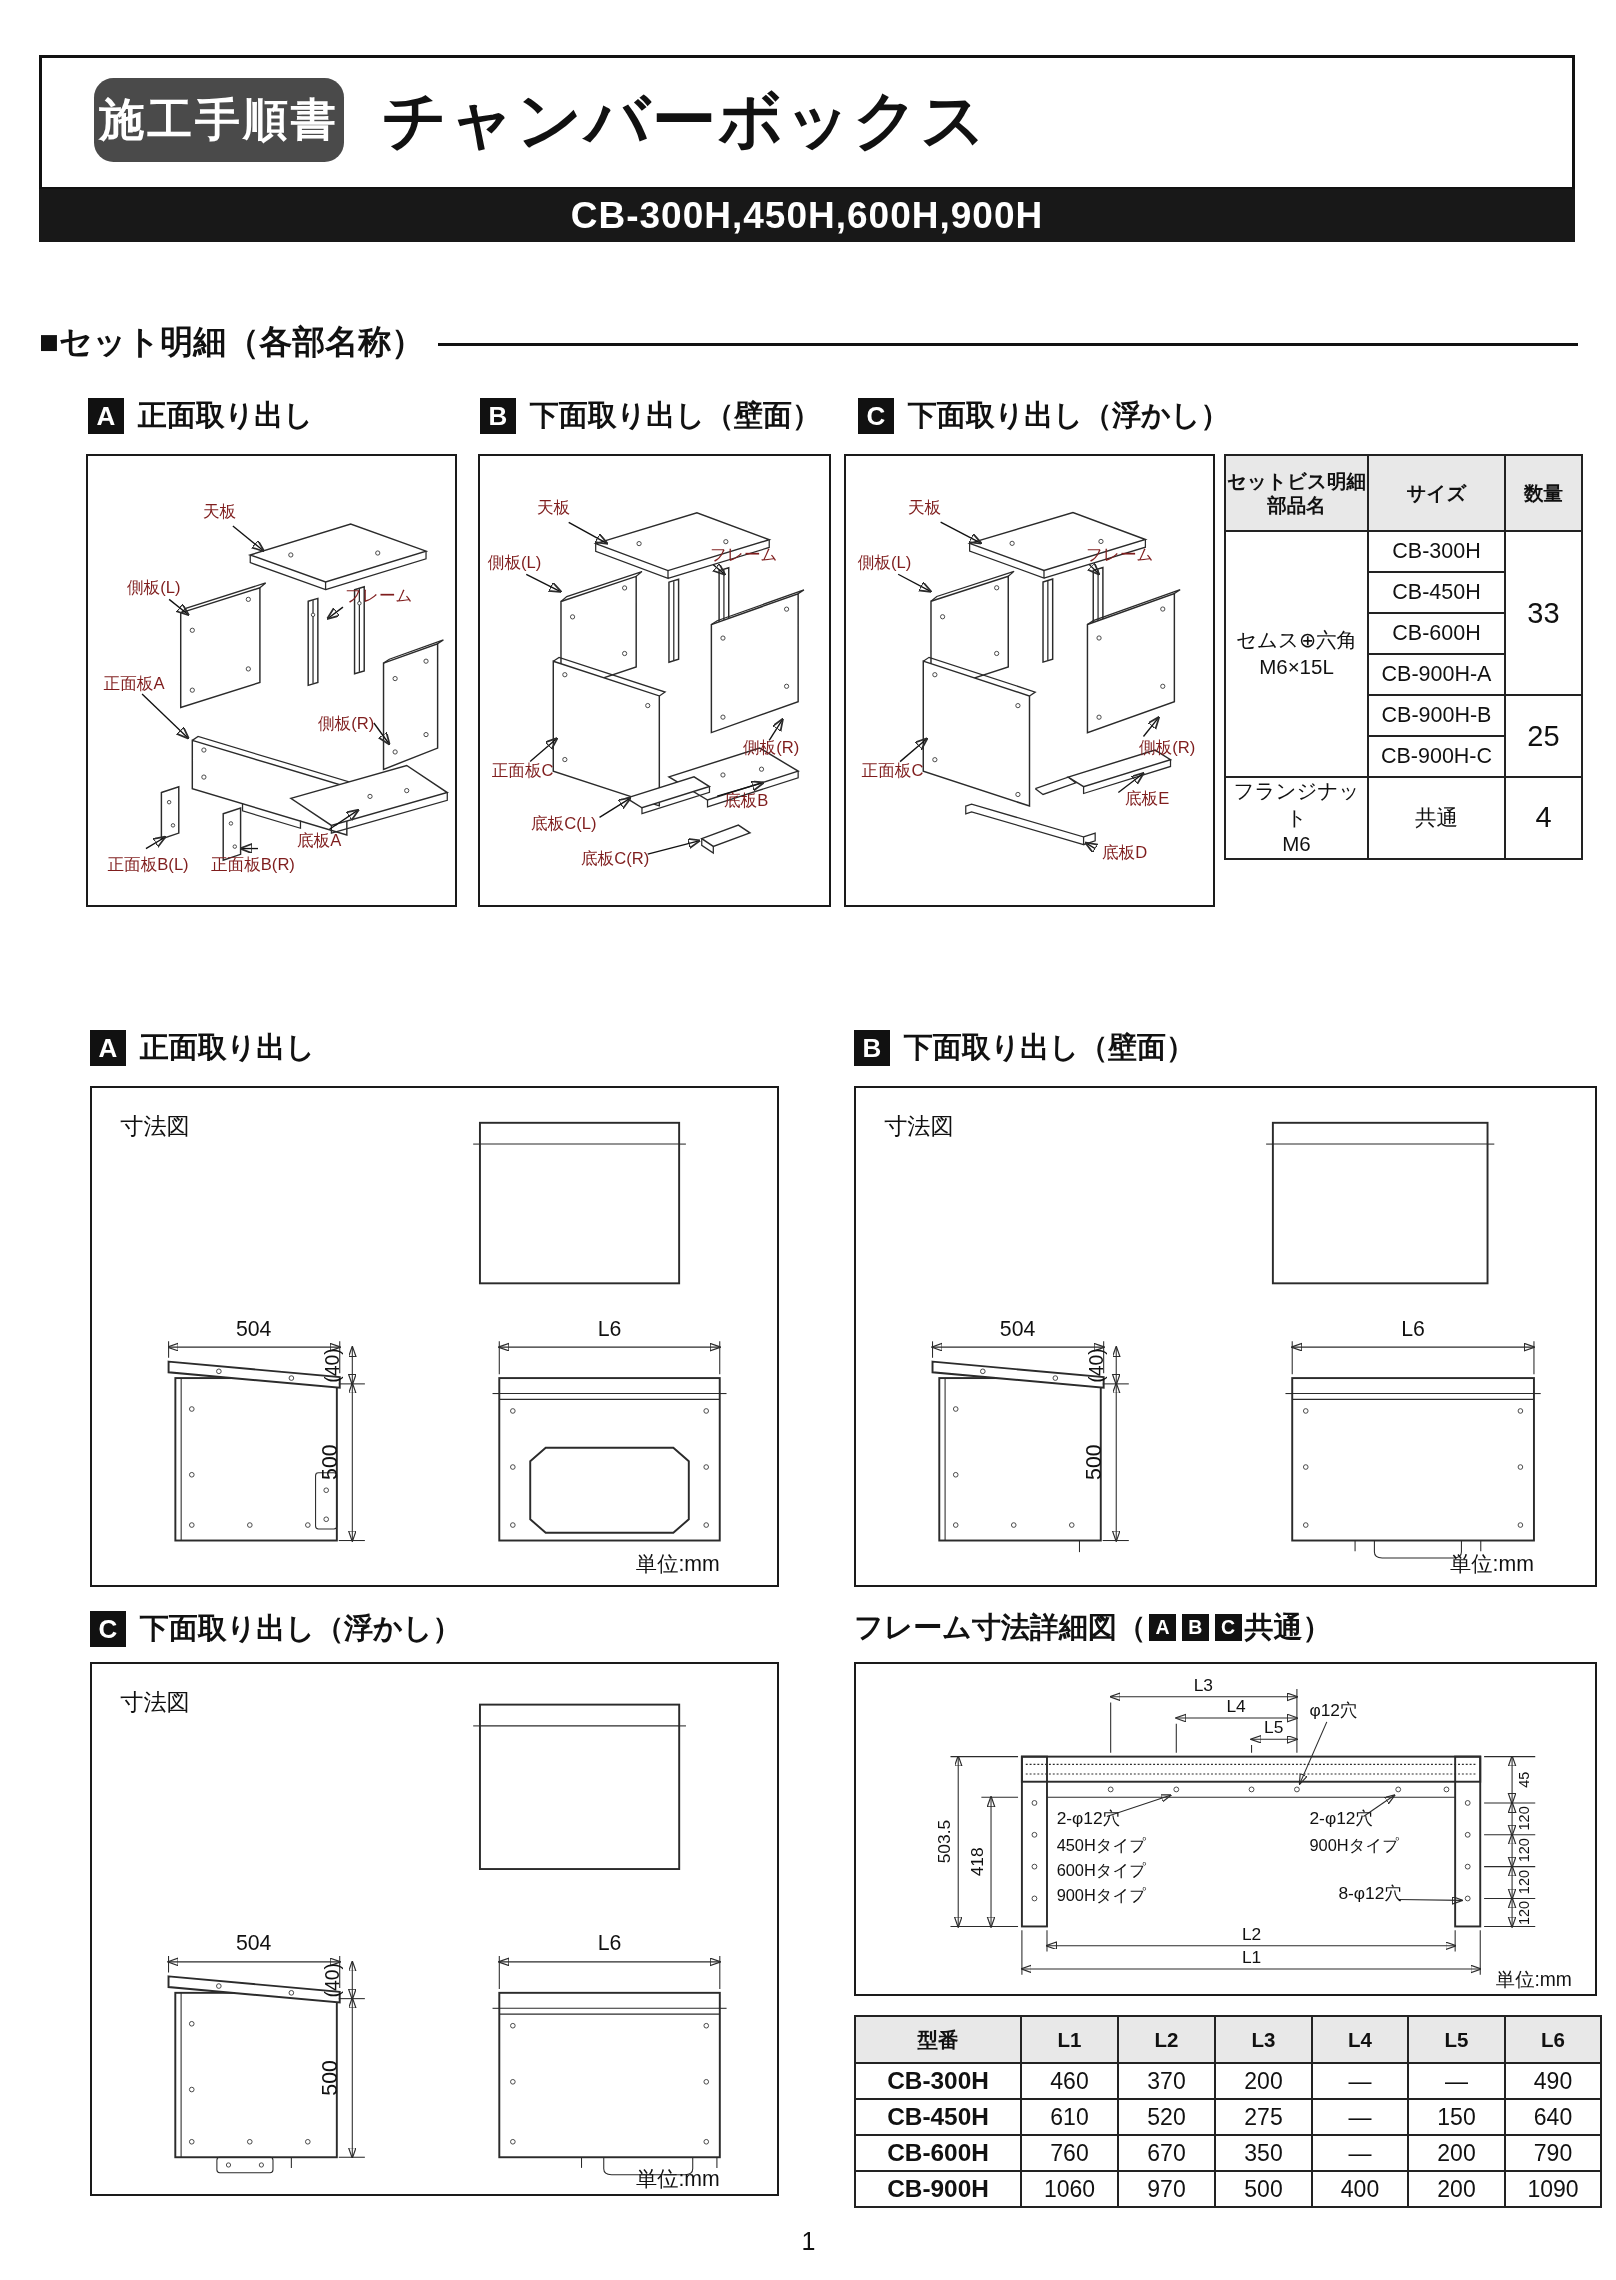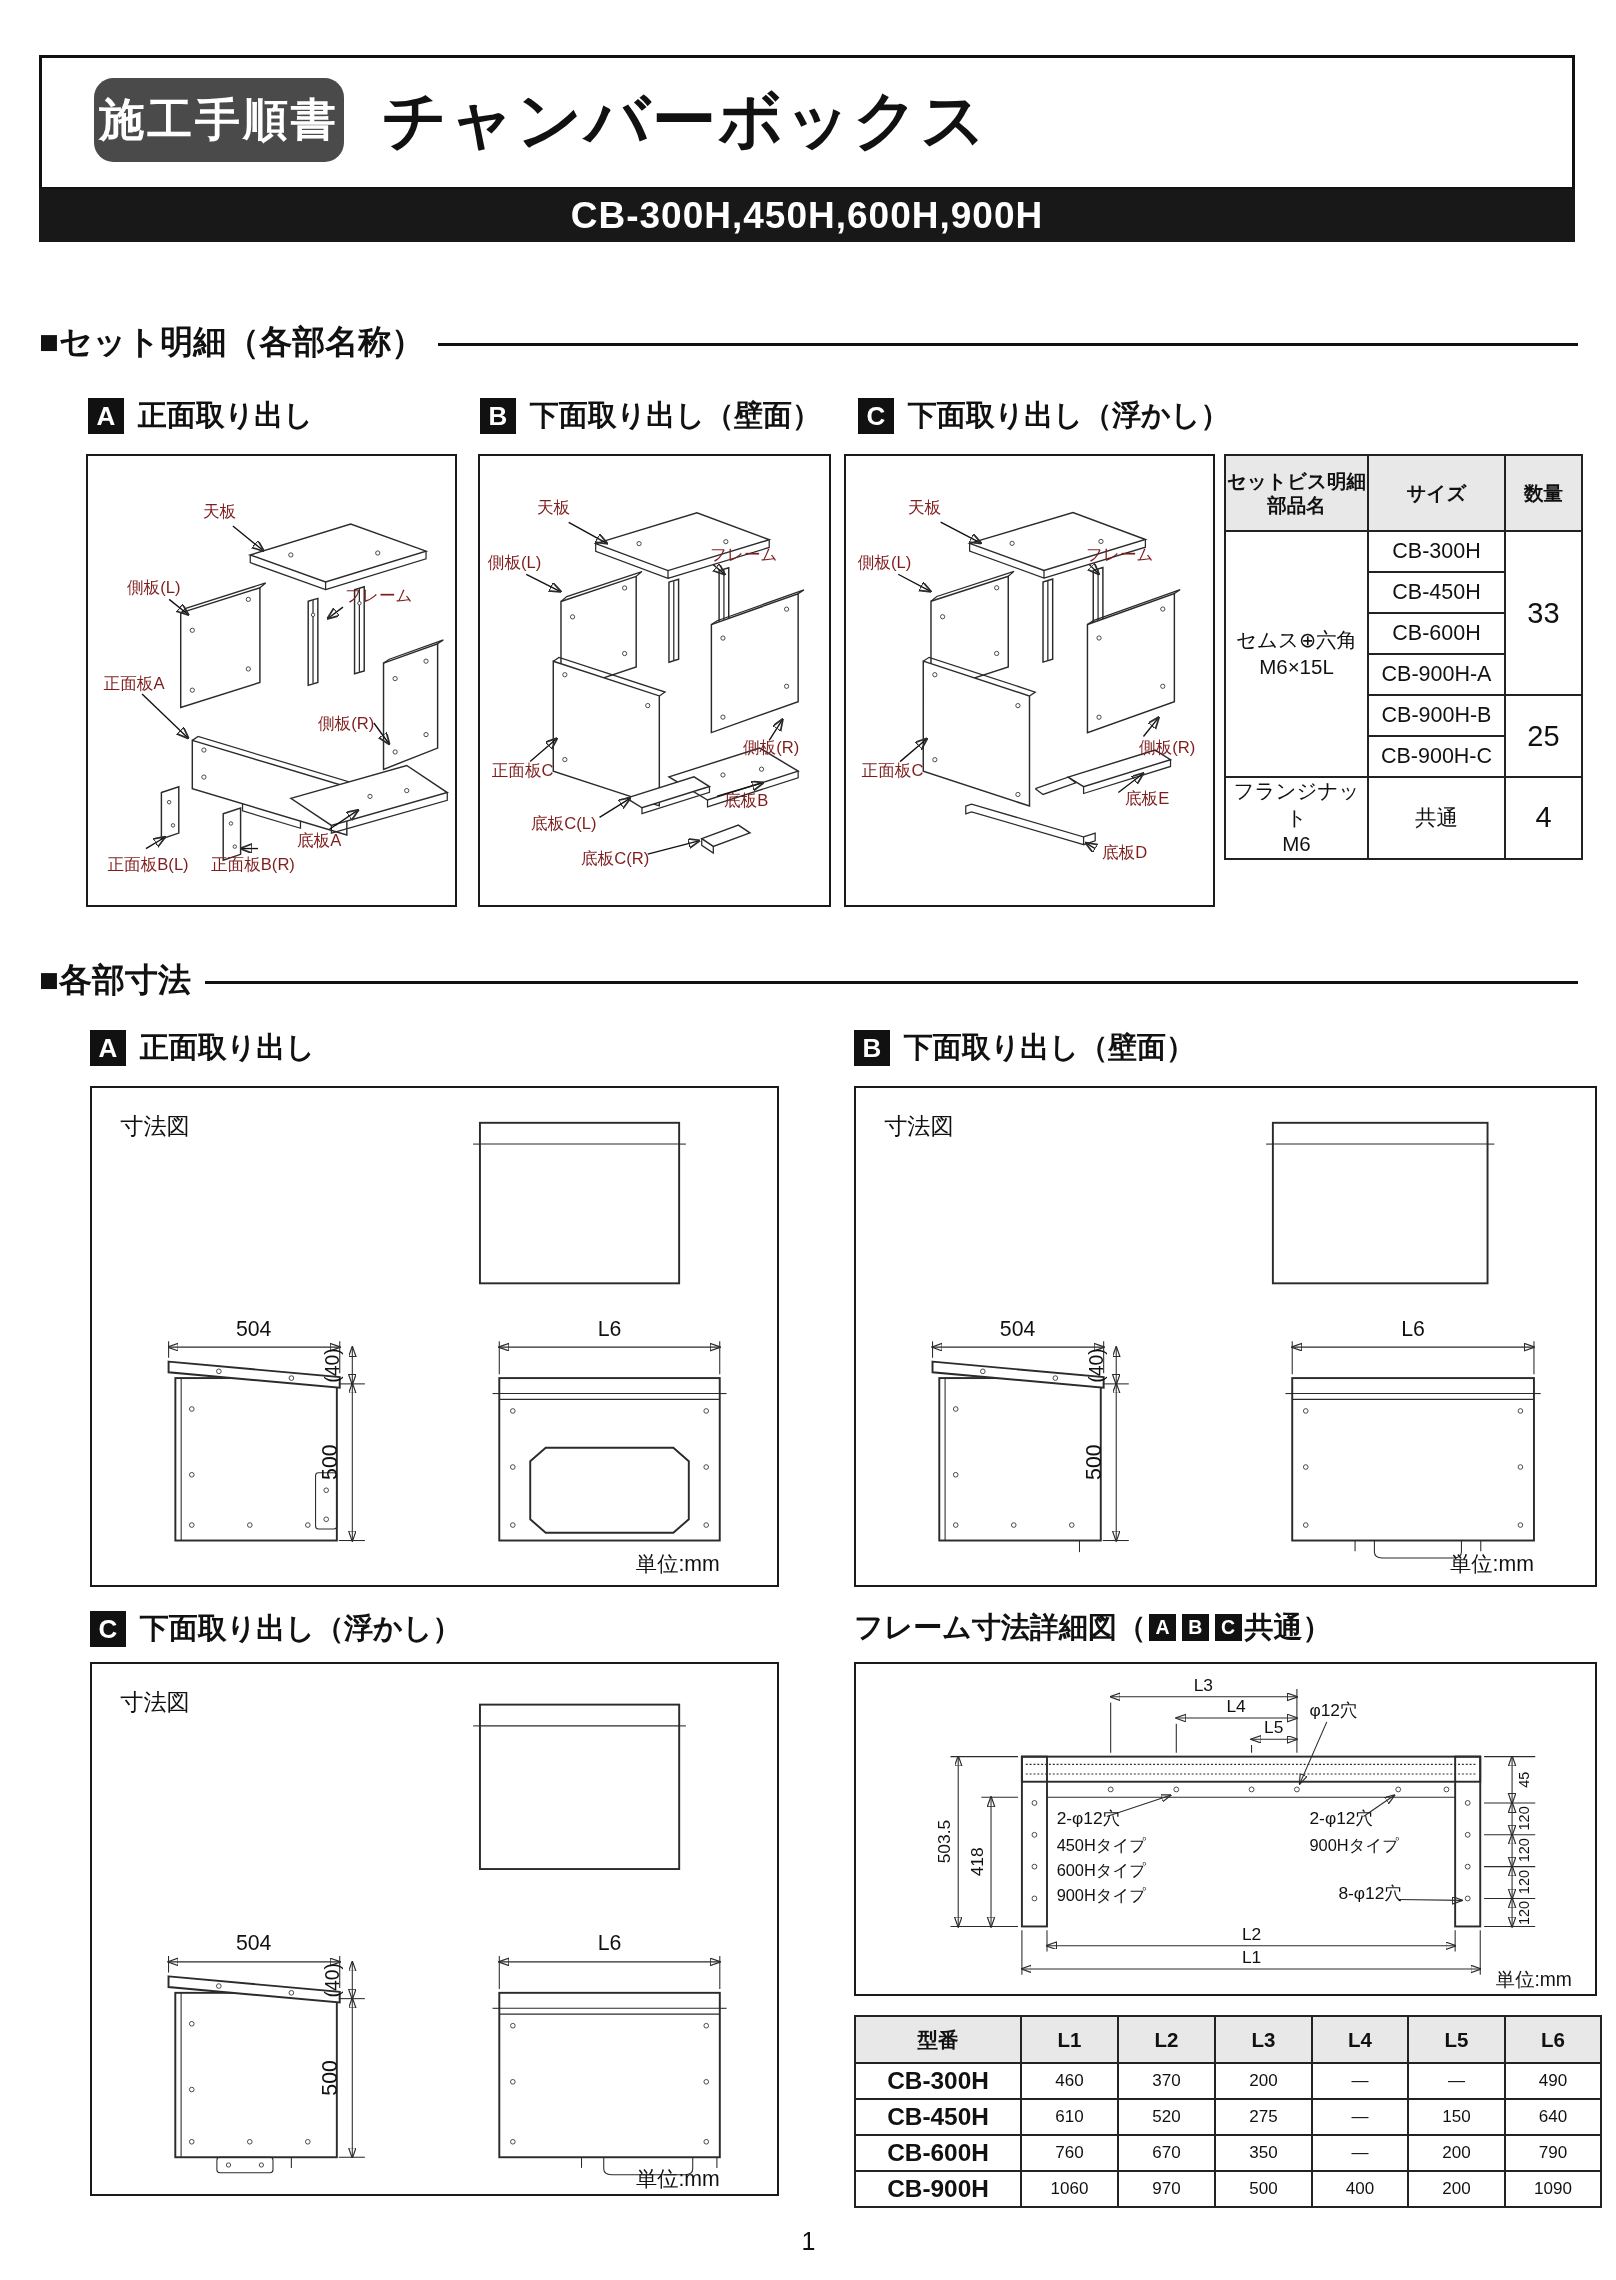--- a/index.html
+++ b/index.html
@@ -39,21 +39,21 @@
   
   table.sheet{border-collapse:collapse;table-layout:fixed;background:#fff;}
   table.sheet td{border:2px solid #222;text-align:center;vertical-align:middle;padding:0;box-sizing:border-box;}
   .screw-tbl td.hd{background:#e8e8e8;font-weight:bold;font-size:19.5px;line-height:1.25;}
   .screw-tbl td.size{font-size:21.5px;}
   .screw-tbl td.qty{font-size:29px;}
   .screw-tbl td.nm{font-size:20.5px;line-height:1.3;}
   
   .dims-tbl td.hd{background:#e8e8e8;font-size:20.5px;font-weight:bold;}
   .dims-tbl td.model{font-size:24.4px;font-weight:bold;}
-  .dims-tbl td.val{font-size:17px;margin-top:44px;}
+  .dims-tbl td.val{font-size:23px;margin-top:44px;}
   .pagenum{left:0;top:2227px;width:100%;text-align:center;font-size:25px;}
   .ftitle{display:flex;align-items:center;font-size:29px;font-weight:bold;white-space:nowrap;}
   .mini-badge{width:27px;height:27px;background:#111;color:#fff;font-size:19.5px;font-weight:bold;
               display:flex;align-items:center;justify-content:center;margin:0 2.9px;}
 </style>
 </head>
 <body>
 
 <div class="page">
 
@@ -316,24 +316,20 @@
       <td class="nm">
         <div>フランジナット</div>
         <div>M6</div>
       </td>
       <td class="size">共通</td>
       <td class="qty">4</td>
     </tr>
   </tbody>
     </table>
 
-  <div class="abs sec-head" style="left:39px;top:958px;width:1539px;">
-    <span class="t">■各部寸法</span>
-    <span class="rule"></span>
-  </div>
 
   <div class="abs abc-row" style="left:90px;top:1028px;">
     <span class="abc-badge">A</span>
     <span class="diag-title">正面取り出し</span>
   </div>
   <div class="abs abc-row" style="left:854px;top:1028px;">
     <span class="abc-badge">B</span>
     <span class="diag-title">下面取り出し（壁面）</span>
   </div>
 

